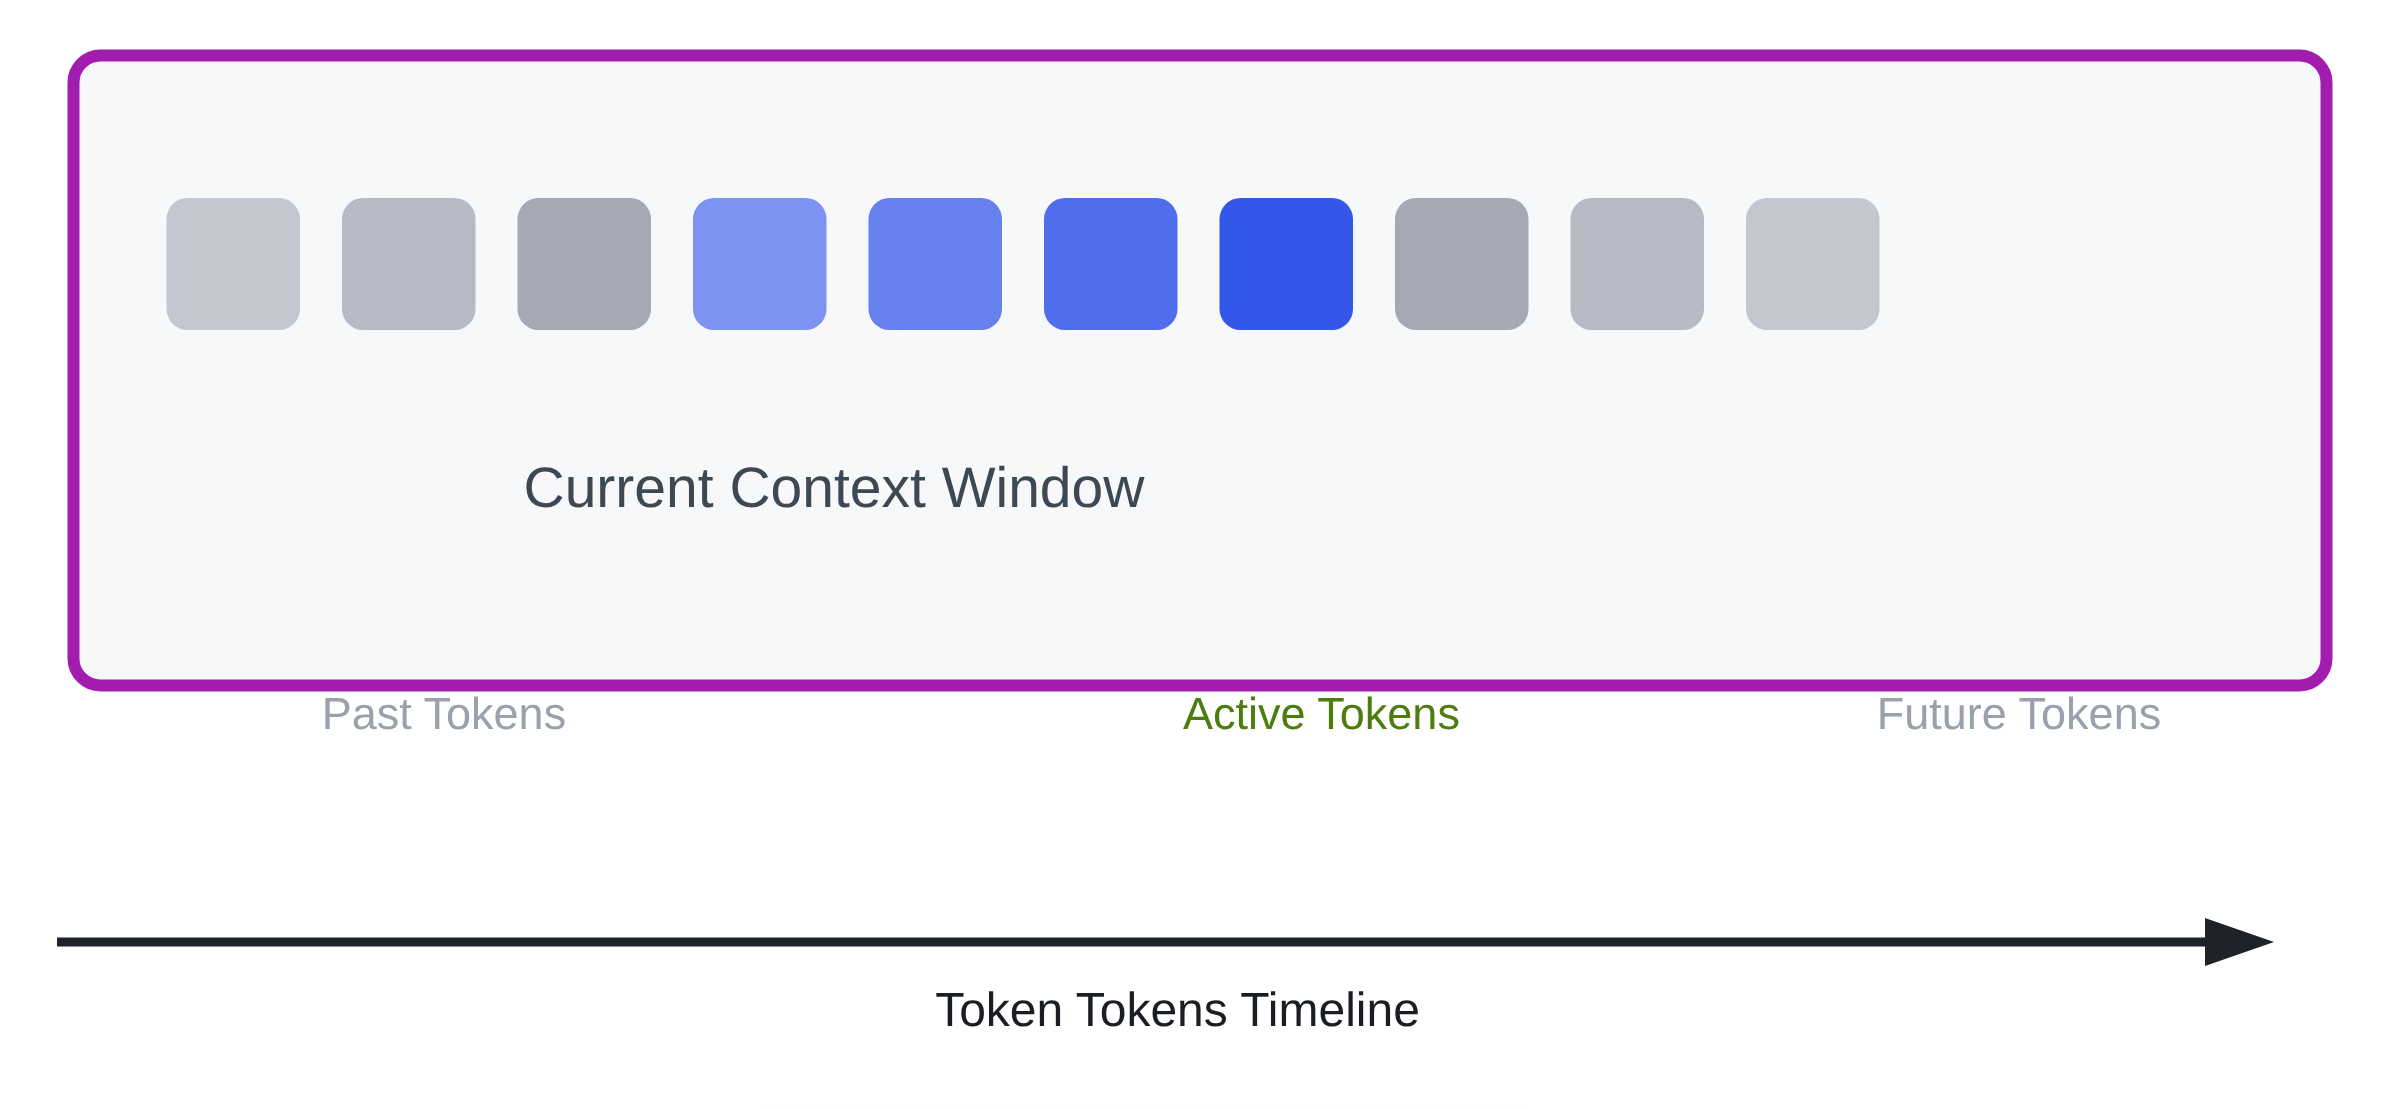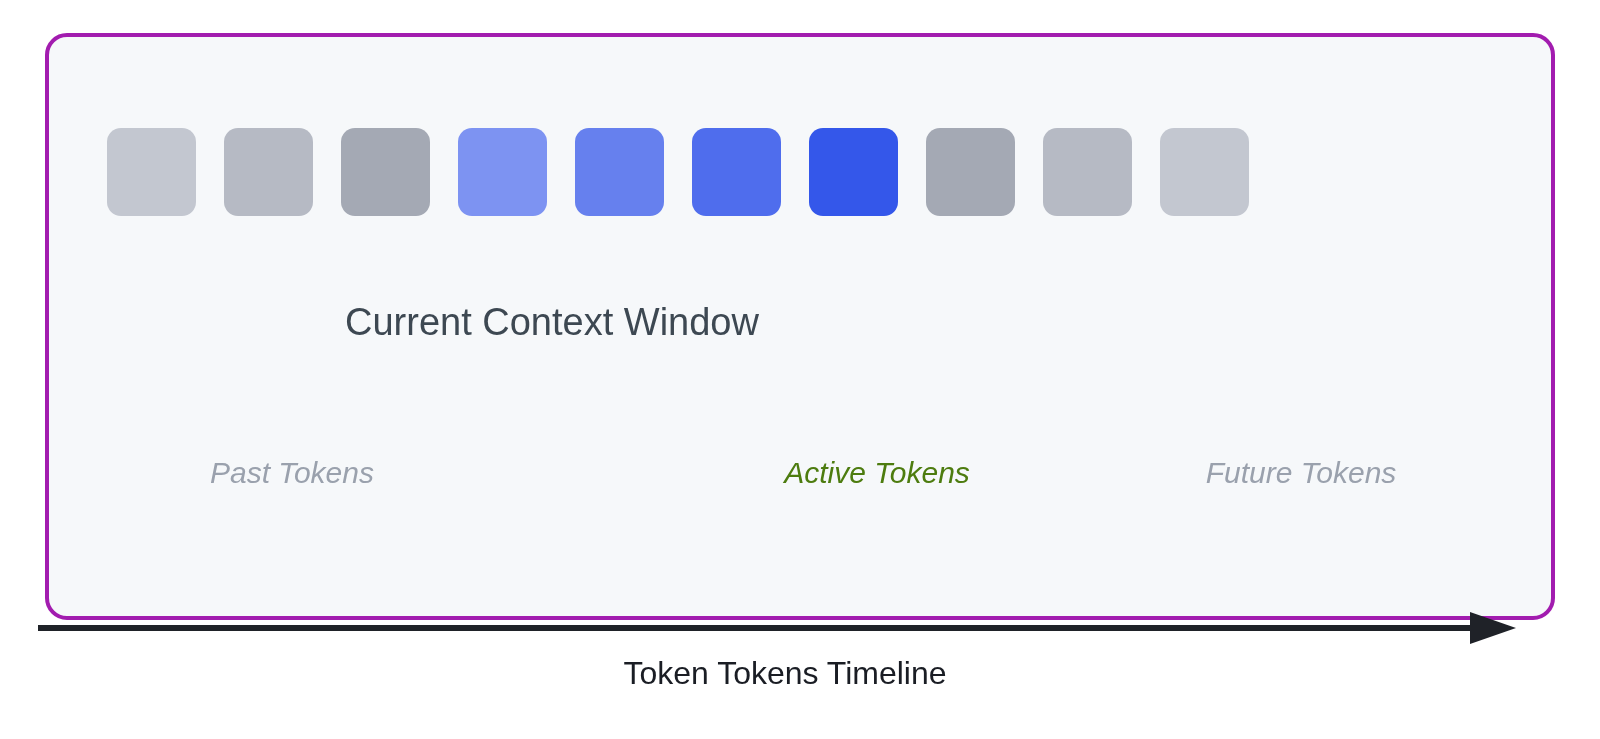--- a/index.html
+++ b/index.html
@@ -19,23 +19,23 @@
     background: #ffffff;
     overflow: hidden;
   }
 
   
   .context-window {
     position: absolute;
     left: 45px;
     top: 33px;
     width: 1510px;
-    height: 587px;
+    height: 428px;
     box-sizing: border-box;
-    border: 4px solid #a21caf;
+    border: 8px solid #a21caf;
     border-radius: 22px;
     background: #f6f8fa;
   }
 
   
   .token-strip {
     position: absolute;
     left: 58px;      
     top: 91px;       
     display: flex;
@@ -66,25 +66,24 @@
     width: 100%;
     height: 42px;
   }
   .region-label {
     position: absolute;
     top: 0;
     font-size: 30px;
     line-height: 42px;
     white-space: nowrap;
     transform: translateX(-50%);
-    font-style: italic;
   }
   .region-label.past   { left: 243px; color: #9aa1ad; }   
   .region-label.active { left: 803px; color: #4d7c0f; margin-left: 25px; }   
-  .region-label.future { left: 1252px; color: #9aa1ad; }  
+  .region-label.future { left: 1293px; color: #9aa1ad; }  
 
   
   .timeline-arrow {
     position: absolute;
     left: 38px;
     top: 609px;
     width: 1480px;
     height: 38px;
   }
   .timeline-arrow svg { display: block; }

